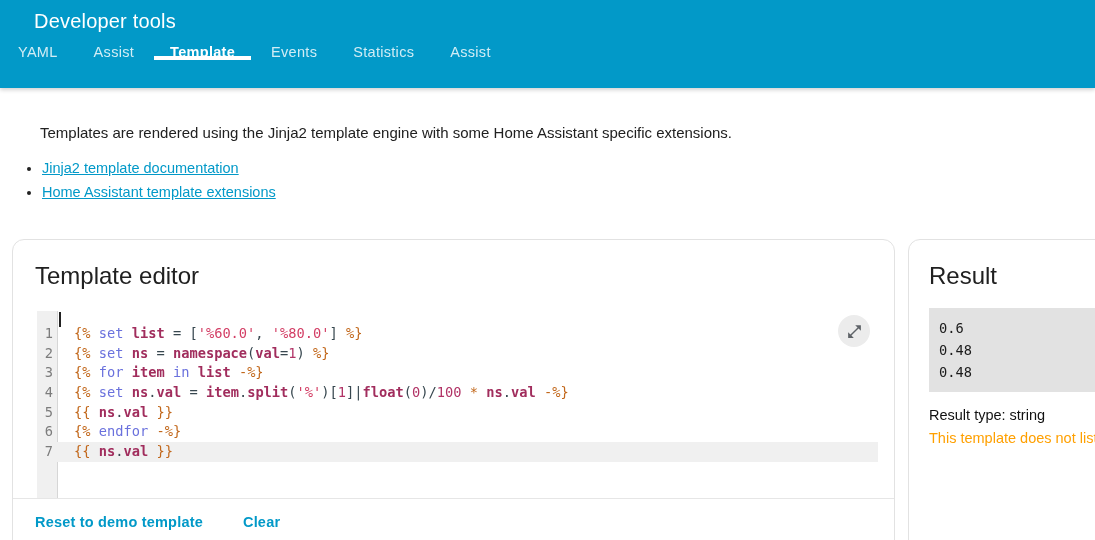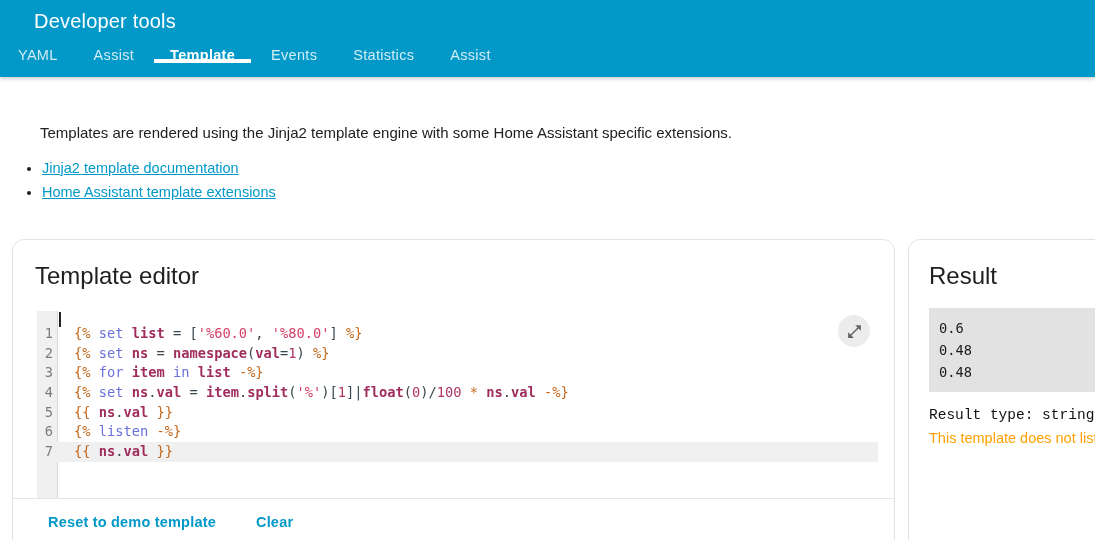--- a/index.html
+++ b/index.html
@@ -1,25 +1,25 @@
 <!DOCTYPE html>
 <html style="--header-bg: #0299c8; --accent: #0299c8; --warning: #ffa000; --c-tag: #c2681c; --c-kw: #6a71dd; --c-var: #a12d5d; --c-str: #d33e65; --c-num: #b13366;"><head>
 <meta charset="utf-8">
 <style>
   * { margin:0; padding:0; box-sizing:border-box; }
   html,body { width:1095px; height:540px; overflow:hidden; background:#fff;
               font-family:"Liberation Sans", sans-serif; }
 
   
-  .app-header { position:relative; height:77px; background:var(--header-bg,#0299c8);
+  .app-header { position:relative; height:88px; background:var(--header-bg,#0299c8);
                 box-shadow:0 2px 4px rgba(0,0,0,.18); }
   .app-title { position:absolute; left:34px; top:10px; color:#fff; font-size:20px;
                font-weight:400; letter-spacing:.2px; }
   .tabbar { position:absolute; left:0; right:0; bottom:0; height:44px;
-            display:flex; align-items:center; padding-left:0; }
+            display:flex; align-items:flex-start; padding-left:0; }
   .tab { position:relative; border:0; background:transparent; color:rgba(255,255,255,.82);
          font-family:inherit; font-size:14.5px; font-weight:500; padding:0 18px;
          display:flex; align-items:center; cursor:pointer; letter-spacing:.3px; }
   .tab.active { color:#fff; font-weight:700; }
   .tab.active::after { content:""; position:absolute; left:2px; right:2px; bottom:0;
                        height:4px; background:#fff; }
 
   
   .intro-text { position:absolute; left:12px; top:124px; font-size:15px; color:#212121;margin-left:28px; }
   .doc-links { position:absolute; left:12px; top:156px; list-style:disc;
@@ -57,31 +57,31 @@
   .tok-pun { color:#37474f; }
   .tok-op  { color:var(--c-tag,#c2681c); }
   .tok-pln { color:#222; }
 
   .expand-btn { position:absolute; right:8px; top:4px; width:32px; height:32px;
                 border:0; border-radius:50%; background:#ececec; cursor:pointer;
                 display:flex; align-items:center; justify-content:center; }
   .expand-btn svg { width:17px; height:17px; fill:#5f6368; }
 
   .card-divider { position:absolute; left:0; right:0; top:258px; border-top:1px solid #e6e6e6; }
-  .card-actions { position:absolute; left:35px; top:266px; display:flex; }
+  .card-actions { position:absolute; left:22px; top:266px; display:flex; }
   .text-btn { border:0; background:transparent; color:var(--accent,#0299c8);
               font-family:inherit; font-size:14.5px; font-weight:700; letter-spacing:.2px;
               padding:8px 0; margin-right:40px; cursor:pointer; }
 
   
   .result-output { position:absolute; left:20px; top:68px; width:480px; height:84px;
                    background:#e2e2e2; padding:9px 10px;
                    font-family:"DejaVu Sans Mono", monospace; font-size:13.7px;
                    line-height:22px; color:#1b1b1b; white-space:pre; }
-  .result-type { position:absolute; left:20px; top:167px; font-size:14.5px; color:#111;font-family:Liberation Mono, monospace; }
+  .result-type { position:absolute; left:20px; top:167px; font-size:14.5px; color:#111; }
   .result-warning { position:absolute; left:20px; top:190px; font-size:14.5px;
                     color:var(--warning,#ffa000); white-space:nowrap; }
 </style>
 </head>
 <body>
 
 <header class="app-header">
   <div class="app-title">Developer tools</div>
   <nav class="tabbar" id="tabbar">
       <button class="tab">YAML</button>
@@ -103,21 +103,21 @@
   <h2>Template editor</h2>
 
   <div class="editor">
     <div class="gutter-bg"></div>
     <div class="code-lines" id="code-lines">
         <div class="code-row"><span class="gutter-num">1</span><span class="code-text"><span class="tok-tag">{%</span><span class="tok-pln"> </span><span class="tok-kw">set</span><span class="tok-pln"> </span><span class="tok-var">list</span><span class="tok-pun"> = [</span><span class="tok-str">'%60.0'</span><span class="tok-pun">, </span><span class="tok-str">'%80.0'</span><span class="tok-pun">]</span><span class="tok-pln"> </span><span class="tok-tag">%}</span></span></div>
         <div class="code-row"><span class="gutter-num">2</span><span class="code-text"><span class="tok-tag">{%</span><span class="tok-pln"> </span><span class="tok-kw">set</span><span class="tok-pln"> </span><span class="tok-var">ns</span><span class="tok-pun"> = </span><span class="tok-var">namespace</span><span class="tok-pun">(</span><span class="tok-var">val</span><span class="tok-pun">=</span><span class="tok-num">1</span><span class="tok-pun">)</span><span class="tok-pln"> </span><span class="tok-tag">%}</span></span></div>
         <div class="code-row"><span class="gutter-num">3</span><span class="code-text"><span class="tok-tag">{%</span><span class="tok-pln"> </span><span class="tok-kw">for</span><span class="tok-pln"> </span><span class="tok-var">item</span><span class="tok-pln"> </span><span class="tok-kw">in</span><span class="tok-pln"> </span><span class="tok-var">list</span><span class="tok-pln"> </span><span class="tok-tag">-%}</span></span></div>
         <div class="code-row"><span class="gutter-num">4</span><span class="code-text"><span class="tok-tag">{%</span><span class="tok-pln"> </span><span class="tok-kw">set</span><span class="tok-pln"> </span><span class="tok-var">ns</span><span class="tok-pun">.</span><span class="tok-var">val</span><span class="tok-pun"> = </span><span class="tok-var">item</span><span class="tok-pun">.</span><span class="tok-var">split</span><span class="tok-pun">(</span><span class="tok-str">'%'</span><span class="tok-pun">)[</span><span class="tok-num">1</span><span class="tok-pun">]|</span><span class="tok-var">float</span><span class="tok-pun">(</span><span class="tok-num">0</span><span class="tok-pun">)/</span><span class="tok-num">100</span><span class="tok-pln"> </span><span class="tok-op">*</span><span class="tok-pln"> </span><span class="tok-var">ns</span><span class="tok-pun">.</span><span class="tok-var">val</span><span class="tok-pln"> </span><span class="tok-tag">-%}</span></span></div>
         <div class="code-row"><span class="gutter-num">5</span><span class="code-text"><span class="tok-tag">{{</span><span class="tok-pln"> </span><span class="tok-var">ns</span><span class="tok-pun">.</span><span class="tok-var">val</span><span class="tok-pln"> </span><span class="tok-tag">}}</span></span></div>
-        <div class="code-row"><span class="gutter-num">6</span><span class="code-text"><span class="tok-tag">{%</span><span class="tok-pln"> </span><span class="tok-kw">listen</span><span class="tok-pln"> </span><span class="tok-tag">-%}</span></span></div>
+        <div class="code-row"><span class="gutter-num">6</span><span class="code-text"><span class="tok-tag">{%</span><span class="tok-pln"> </span><span class="tok-kw">endfor</span><span class="tok-pln"> </span><span class="tok-tag">-%}</span></span></div>
         <div class="code-row active"><span class="gutter-num">7</span><span class="code-text"><span class="tok-tag">{{</span><span class="tok-pln"> </span><span class="tok-var">ns</span><span class="tok-pun">.</span><span class="tok-var">val</span><span class="tok-pln"> </span><span class="tok-tag">}}</span></span></div>
       </div>
     <div class="cursor"></div>
     <button class="expand-btn">
       <span style="display:flex">
         <svg viewBox="0 0 24 24">
             <path d="M21 11V3h-8l3.29 3.29-10 10L3 13v8h8l-3.29-3.29 10-10z"></path>
           </svg>
       </span>
     </button>

